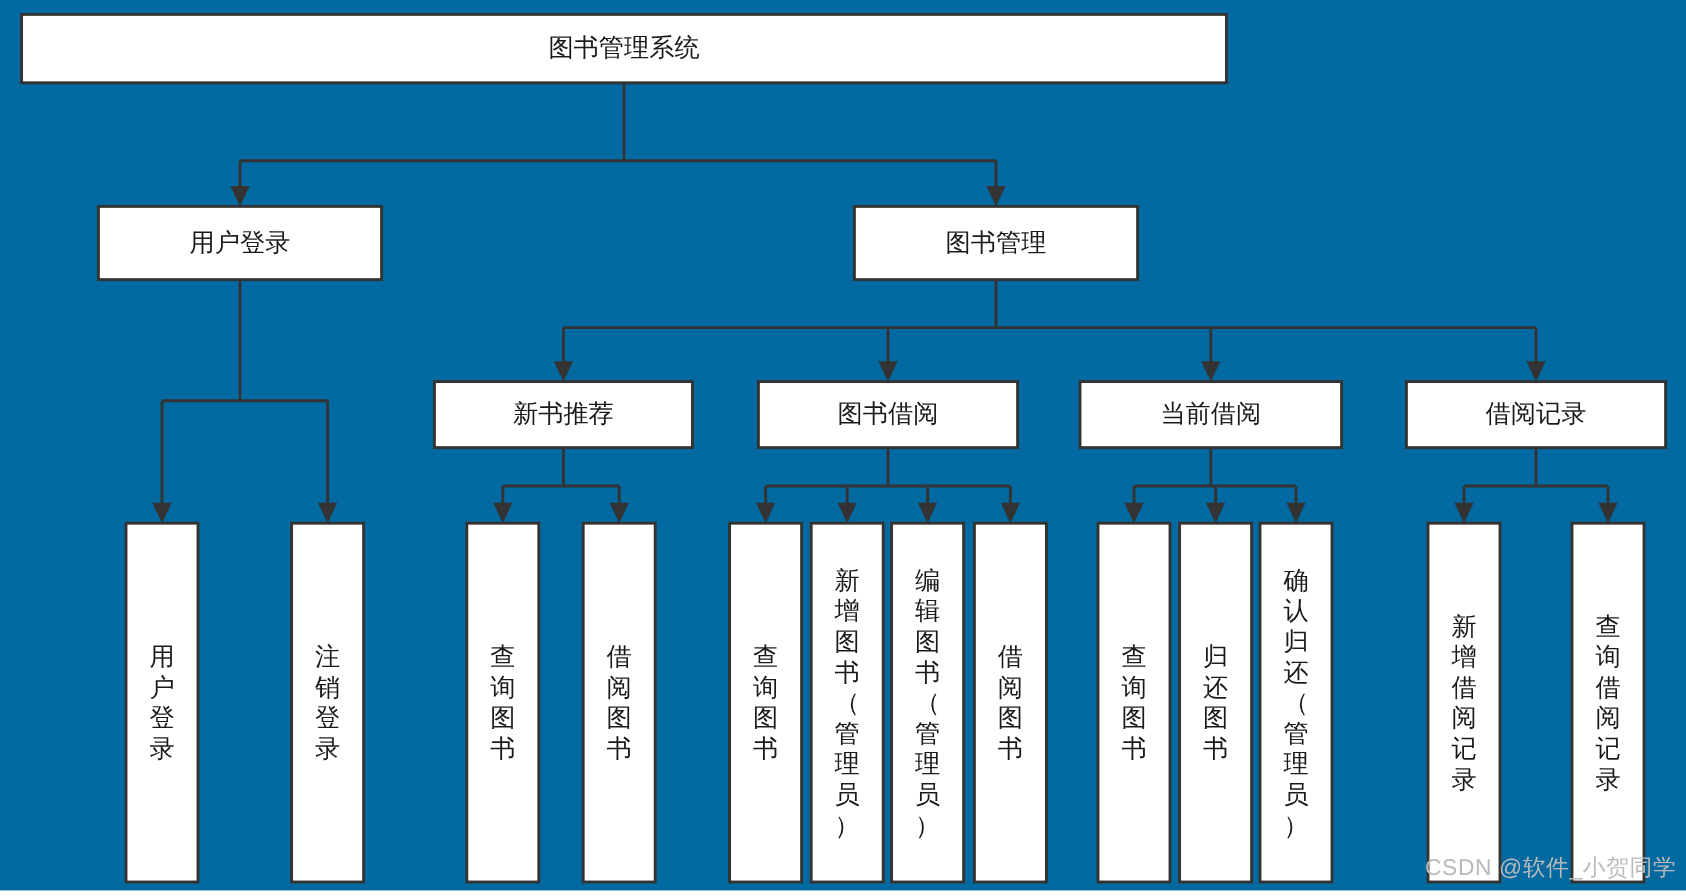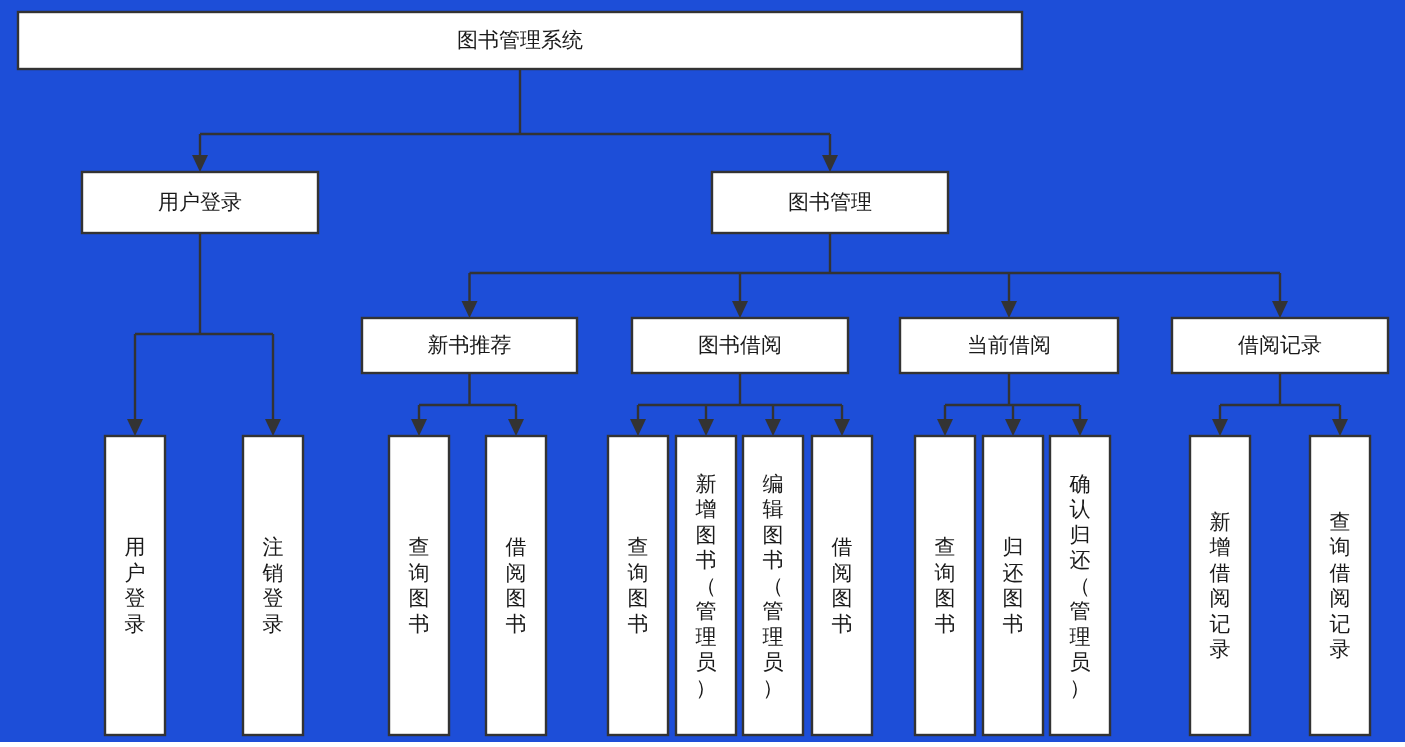--- a/index.html
+++ b/index.html
@@ -12,21 +12,21 @@
     width: 1405px;
     height: 747px;
     font-family: "Liberation Sans", "DejaVu Sans", sans-serif;
     overflow: hidden;
     position: relative;
   }
   #diagram-root {
     position: relative;
     width: 1405px;
     height: 742px;
-    background: #1d4ed8;
+    background: #0369a1;
   }
   svg.diagram-svg {
     position: absolute;
     top: 0;
     left: 0;
     width: 1405px;
     height: 747px;
     display: block;
   }
   .node-box {
@@ -210,14 +210,15 @@
           <text x="1220" y="528.89" class="node-label-vertical"><tspan x="1220" dy="0">新</tspan><tspan x="1220" dy="25.5">增</tspan><tspan x="1220" dy="25.5">借</tspan><tspan x="1220" dy="25.5">阅</tspan><tspan x="1220" dy="25.5">记</tspan><tspan x="1220" dy="25.5">录</tspan></text>
         </g>
         <g>
           <rect x="1310" y="436" width="60" height="299" class="node-box"></rect>
           <text x="1340" y="528.89" class="node-label-vertical"><tspan x="1340" dy="0">查</tspan><tspan x="1340" dy="25.5">询</tspan><tspan x="1340" dy="25.5">借</tspan><tspan x="1340" dy="25.5">阅</tspan><tspan x="1340" dy="25.5">记</tspan><tspan x="1340" dy="25.5">录</tspan></text>
         </g>
       </g>
 
   </svg>
 
+  <div class="watermark-text">CSDN @软件_小贺同学</div>
 
 </div>
 
 </body></html>

